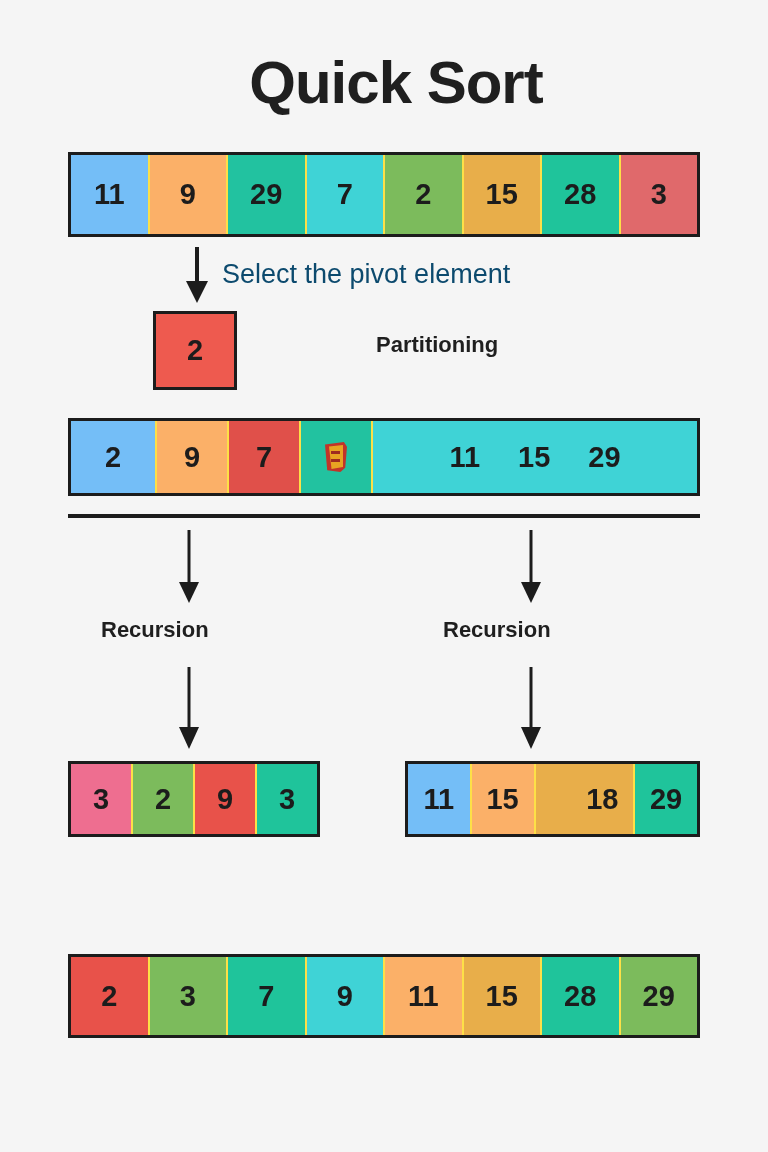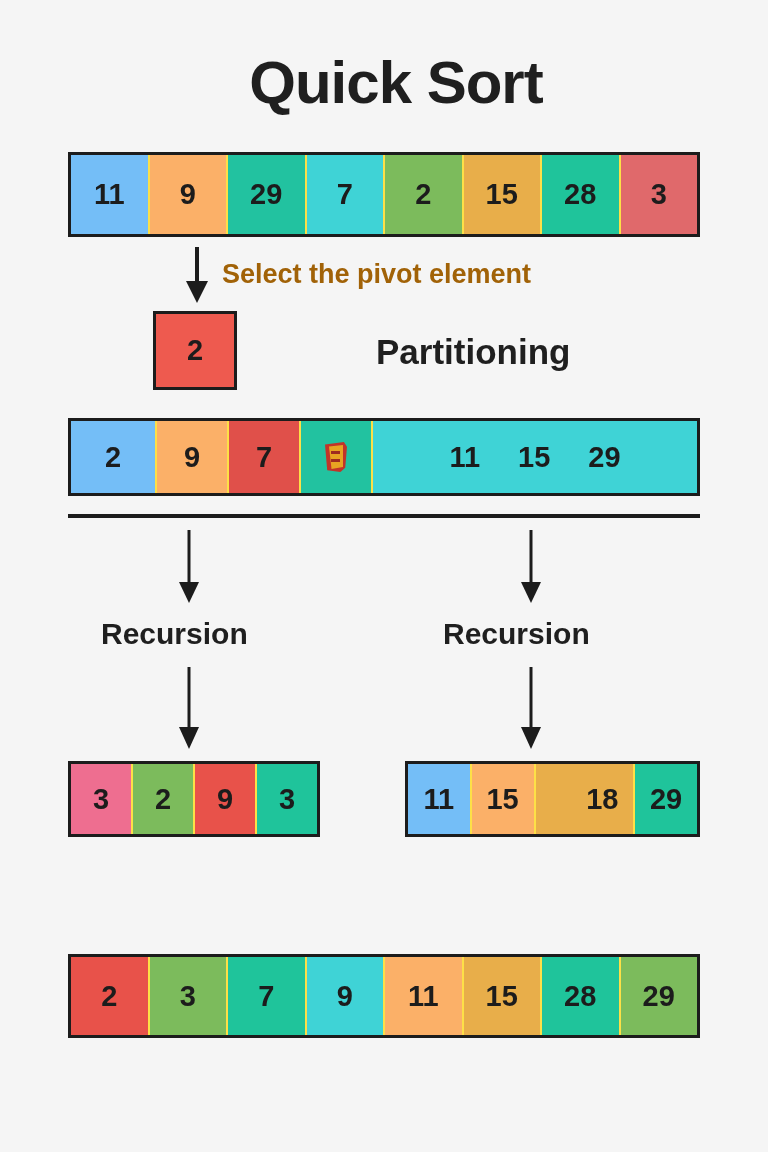--- a/index.html
+++ b/index.html
@@ -76,37 +76,37 @@
     font-weight: bold;
     color: #1C1C1C;
   }
 
   
   .label-pivot {
     position: absolute;
     left: 222px;
     top: 259px;
     font-size: 27px;
-    font-weight: bold;
-    color: #a16207;
+    font-weight: normal;
+    color: #0c4a6e;
     white-space: nowrap;
   }
   .label-partitioning {
     position: absolute;
     left: 376px;
     top: 332px;
-    font-size: 35px;
+    font-size: 22px;
     font-weight: bold;
     color: #1F1F1F;
     white-space: nowrap;
   }
   .label-recursion {
     position: absolute;
     top: 617px;
-    font-size: 30px;
+    font-size: 22px;
     font-weight: bold;
     color: #1F1F1F;
     white-space: nowrap;
   }
   .label-recursion.left  { left: 101px; }
   .label-recursion.right { left: 443px; }
 
   
   .divider {
     position: absolute;

